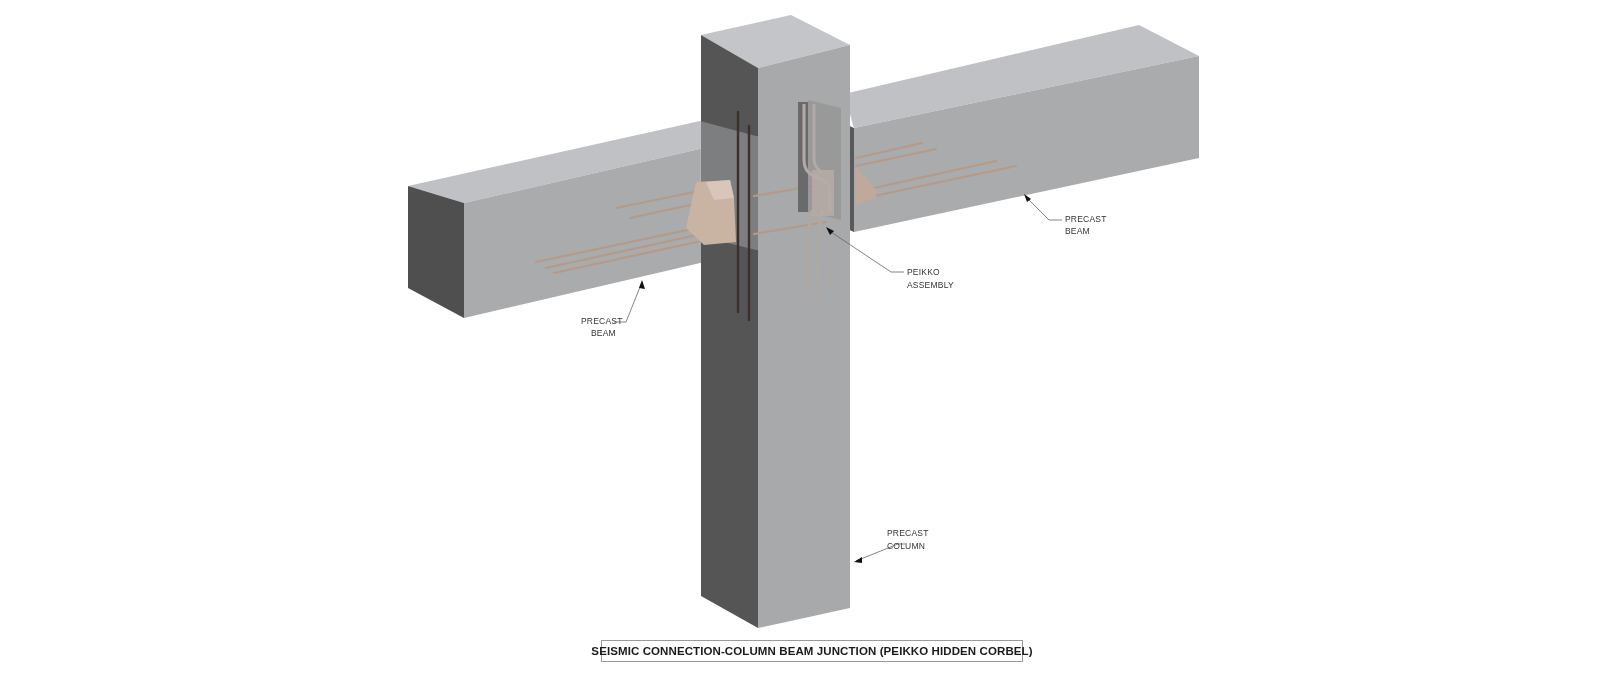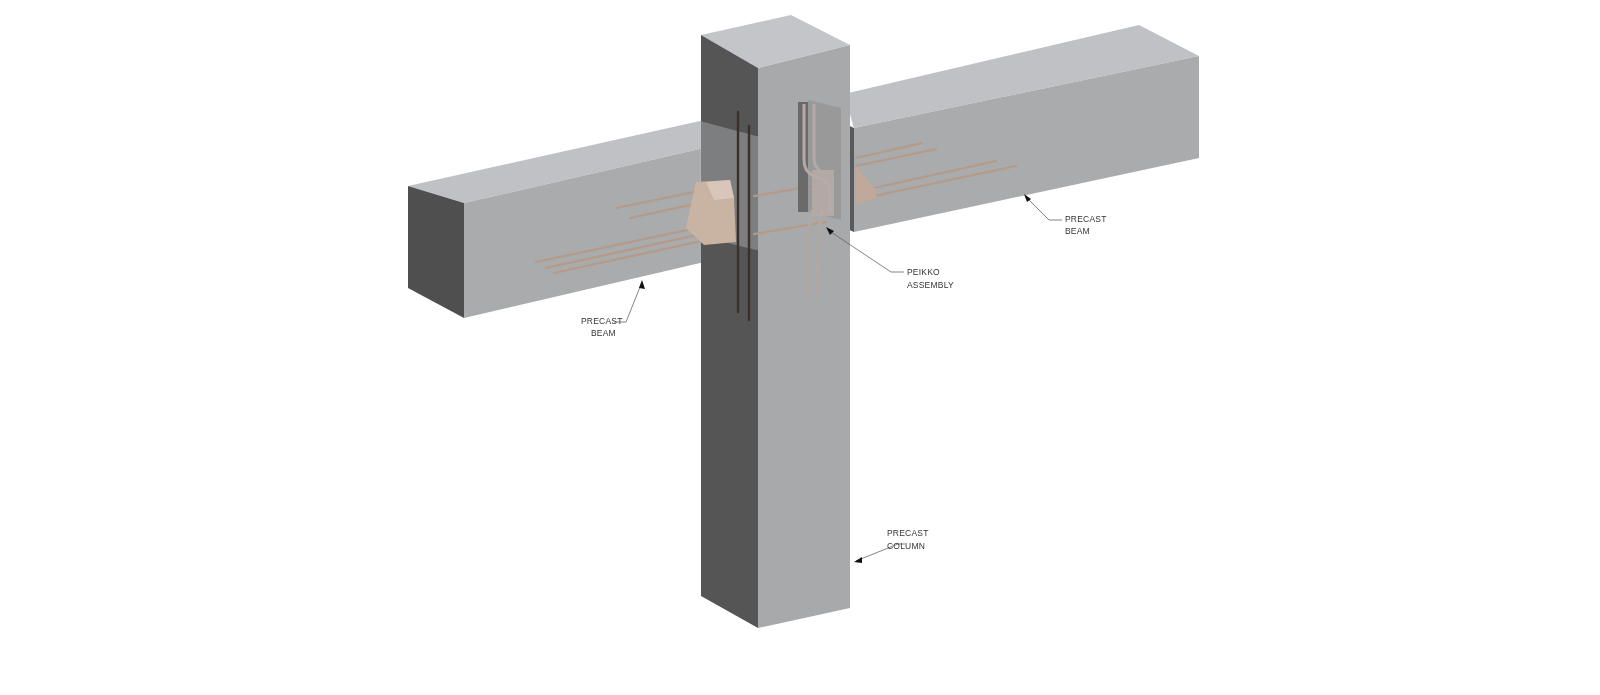--- a/index.html
+++ b/index.html
@@ -119,13 +119,16 @@
   </g>
 
   <g>
     <polyline points="820,561 862,544 869,544" fill="none" stroke="#666" stroke-width="0.8"></polyline>
     <polygon points="818,562 826,557 826,563" fill="#111"></polygon>
     <text class="lbl" x="851" y="536">PRECAST</text>
     <text class="lbl" x="851" y="549">COLUMN</text>
   </g>
 </svg>
 
+<div class="caption-box">
+  <span class="caption-text">SEISMIC CONNECTION-COLUMN BEAM JUNCTION (PEIKKO HIDDEN CORBEL)</span>
+</div>
 </div>
 
 </body></html>

